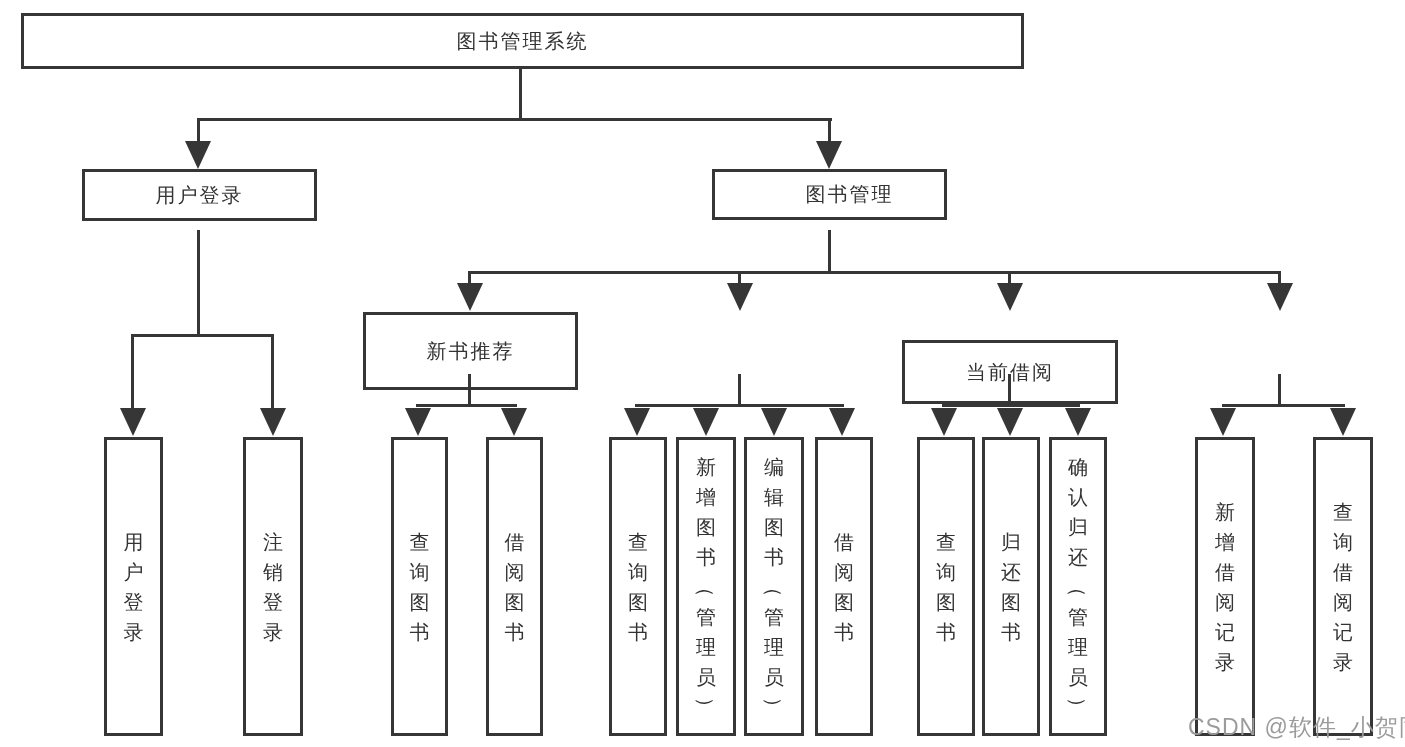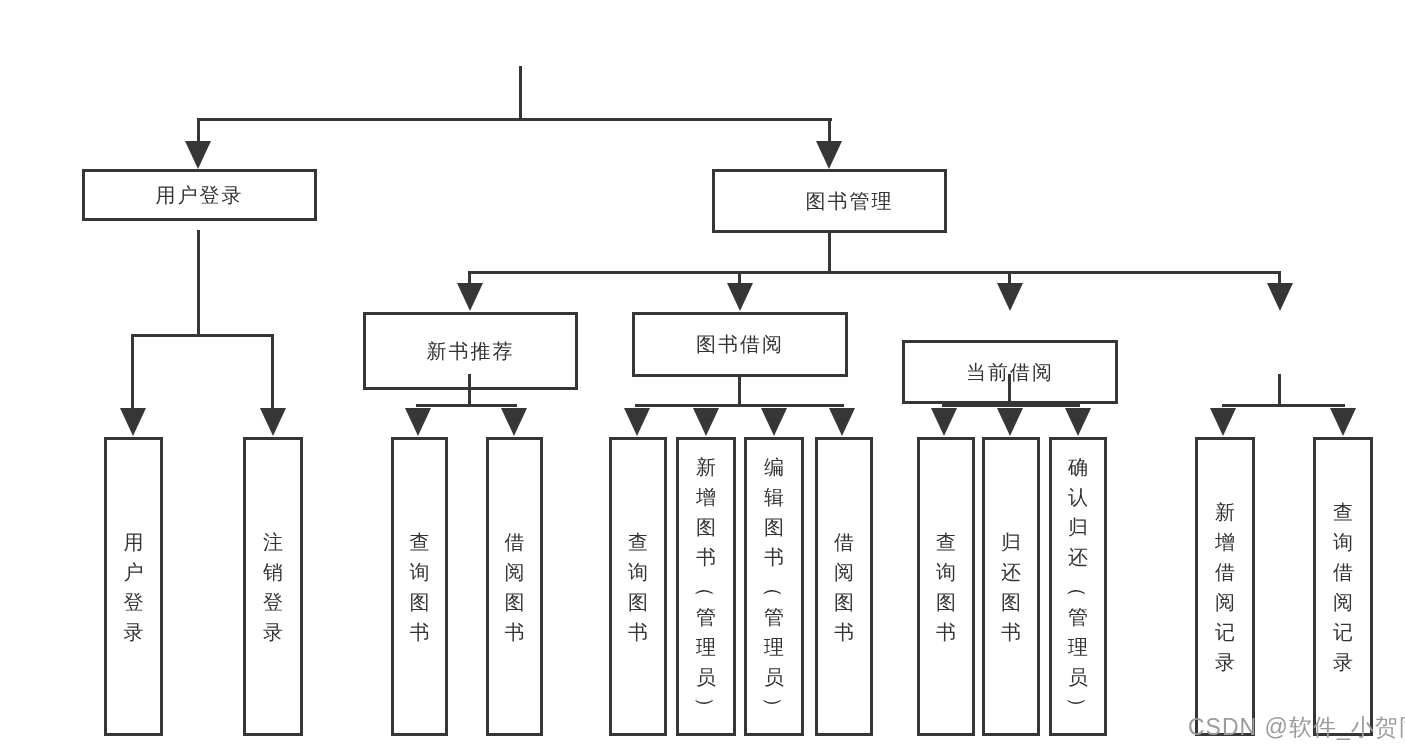--- a/index.html
+++ b/index.html
@@ -63,32 +63,35 @@
     z-index: 5;
     white-space: nowrap;
     letter-spacing: 1px;
   }
 </style>
 </head>
 <body>
 
 <div class="canvas">
 
+  <div class="node" style="left:21px; top:13px; width:1003px; height:56px;">
+    <span>图书管理系统</span>
+  </div>
 
   <div class="vline" style="left:519px; top:66px; height:55px;"></div>
   <div class="hline" style="left:197px; top:118px; width:635px;"></div>
   <div class="vline" style="left:197px; top:118px; height:27px;"></div>
   <div class="arrow" style="left:185px; top:141px;"></div>
   <div class="vline" style="left:828px; top:118px; height:27px;"></div>
   <div class="arrow" style="left:816px; top:141px;"></div>
 
   <div class="node" style="left:82px; top:169px; width:235px; height:52px;">
     <span>用户登录</span>
   </div>
-  <div class="node" style="left:712px; top:169px; width:235px; height:64px;padding-left:40px;">
+  <div class="node" style="left:712px; top:169px; width:235px; height:51px;padding-left:40px;">
     <span>图书管理</span>
   </div>
 
   <div class="vline" style="left:197px; top:230px; height:107px;"></div>
   <div class="hline" style="left:131px; top:334px; width:143px;"></div>
   <div class="vline" style="left:131px; top:334px; height:76px;"></div>
   <div class="arrow" style="left:120px; top:408px;"></div>
   <div class="vline" style="left:271px; top:334px; height:76px;"></div>
   <div class="arrow" style="left:260px; top:408px;"></div>
 
@@ -99,23 +102,20 @@
   <div class="vline" style="left:738px; top:271px; height:14px;"></div>
   <div class="arrow" style="left:727px; top:283px;"></div>
   <div class="vline" style="left:1008px; top:271px; height:14px;"></div>
   <div class="arrow" style="left:997px; top:283px;"></div>
   <div class="vline" style="left:1278px; top:271px; height:14px;"></div>
   <div class="arrow" style="left:1267px; top:283px;"></div>
 
   <div class="node" style="left:363px; top:312px; width:215px; height:78px;">
     <span>新书推荐</span>
   </div>
-  <div class="node" style="left:632px; top:312px; width:216px; height:65px;">
-    <span>图书借阅</span>
-  </div>
   <div class="node" style="left:902px; top:312px; width:216px; height:64px;margin-top:28px;">
     <span>当前借阅</span>
   </div>
 
   <div class="vline" style="left:468px; top:374px; height:33px;"></div>
   <div class="hline" style="left:416px; top:404px; width:101px;"></div>
   <div class="arrow" style="left:405px; top:408px;"></div>
   <div class="arrow" style="left:501px; top:408px;"></div>
 
   <div class="vline" style="left:738px; top:374px; height:33px;"></div>

